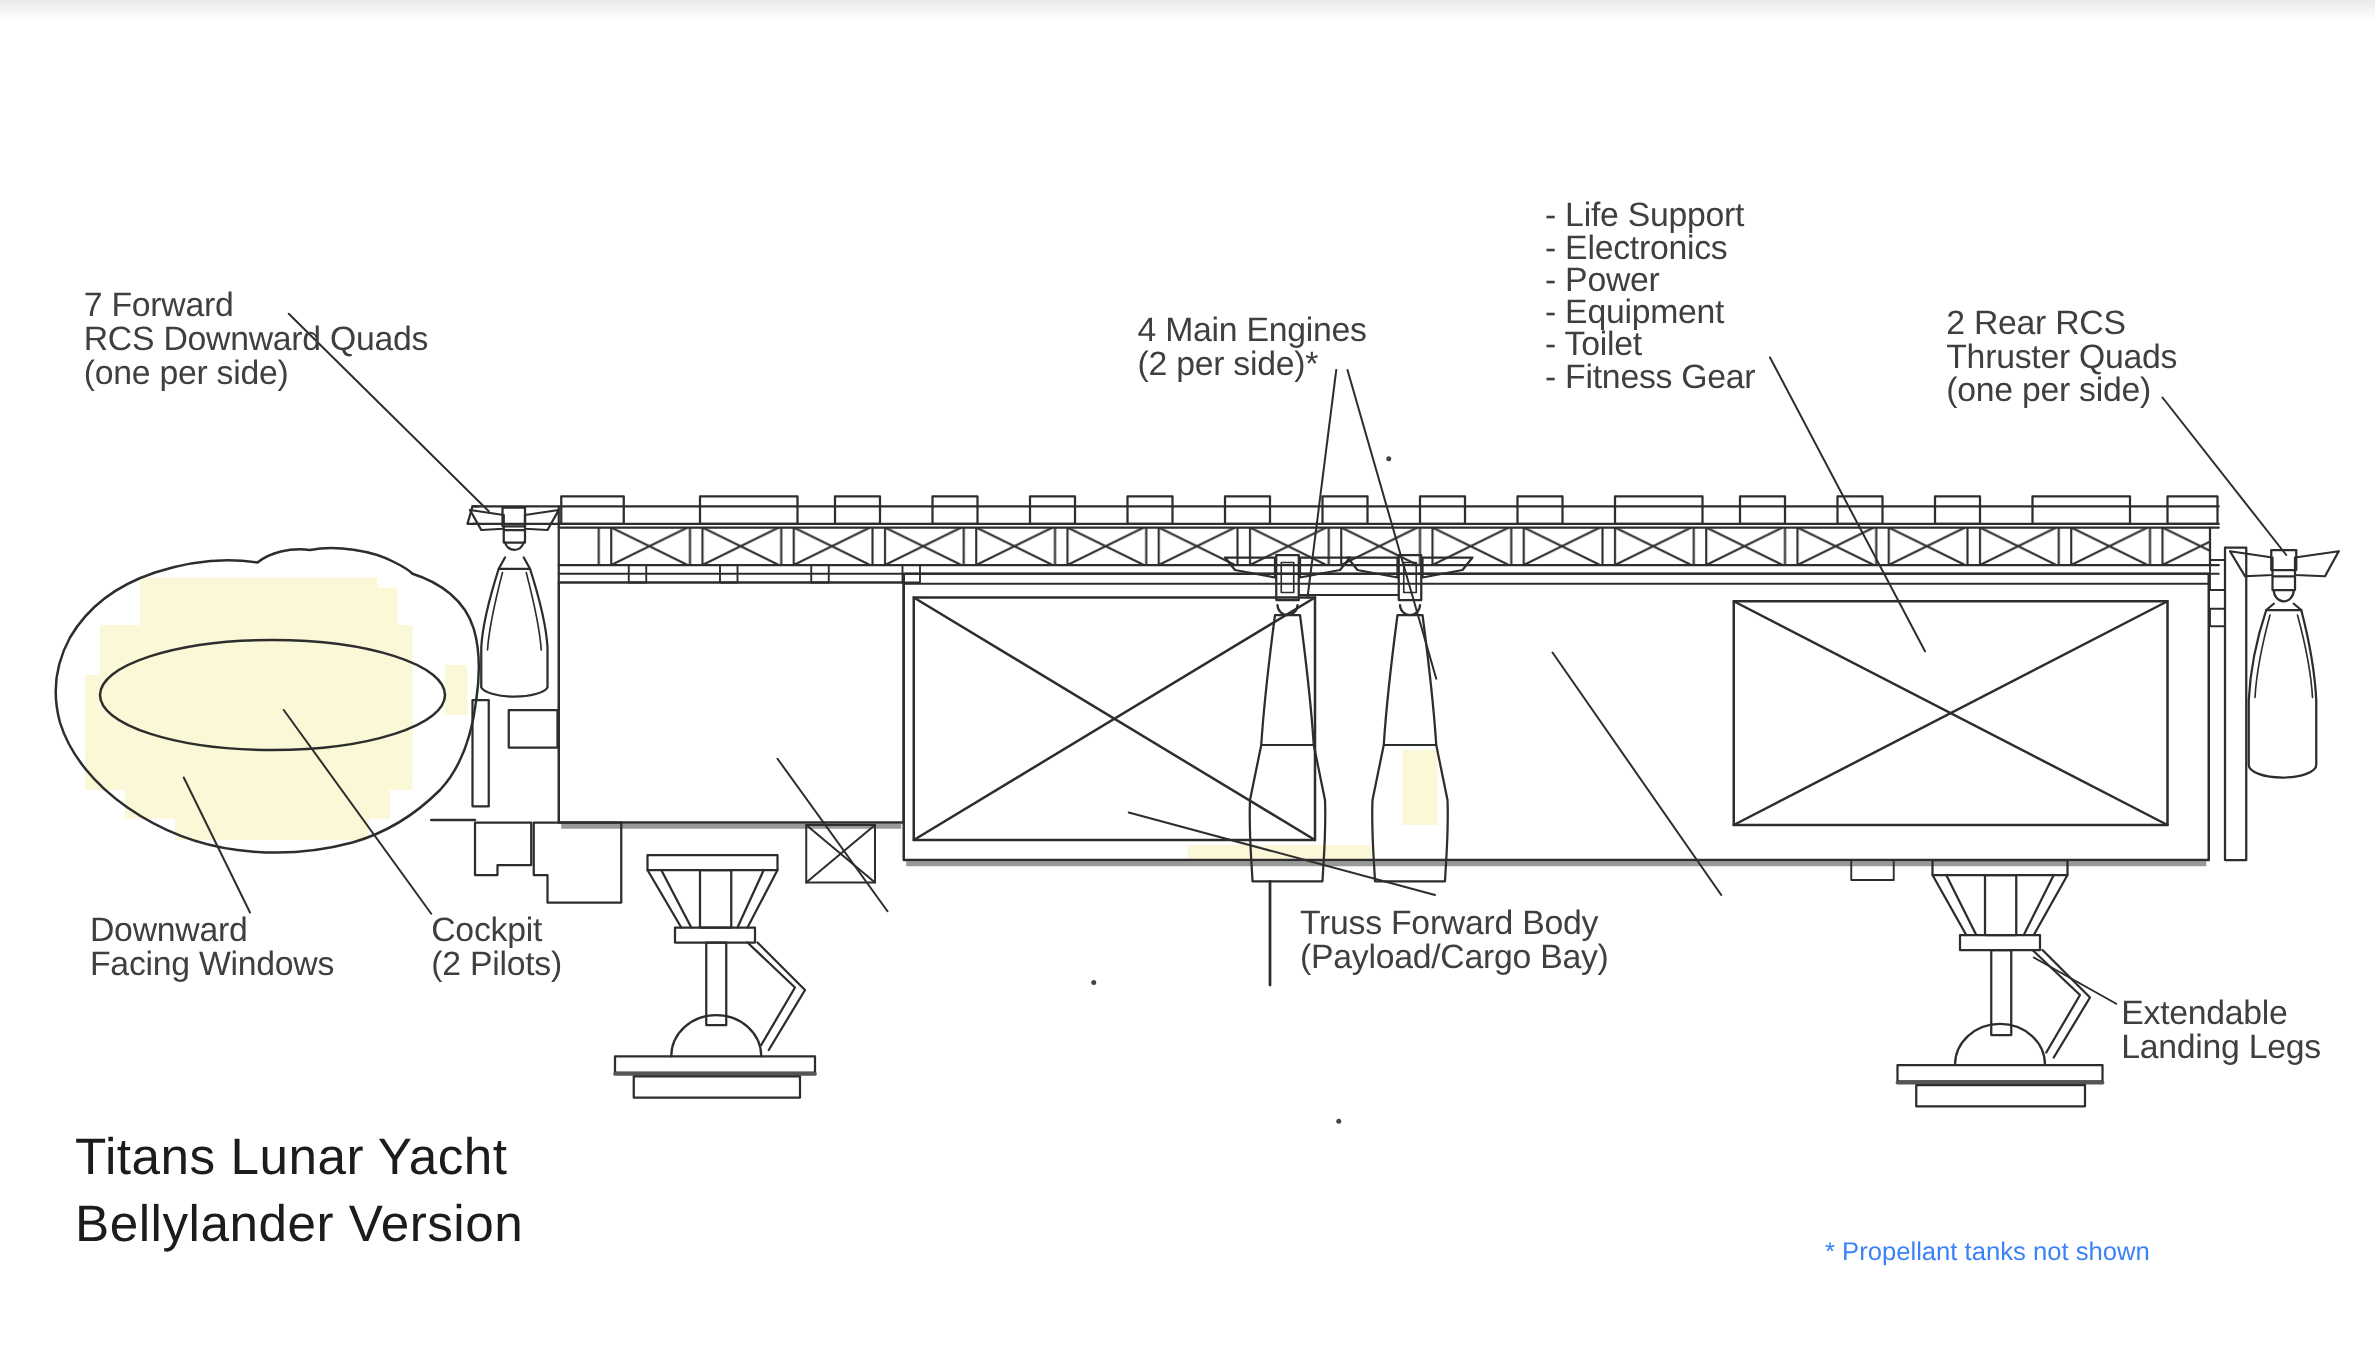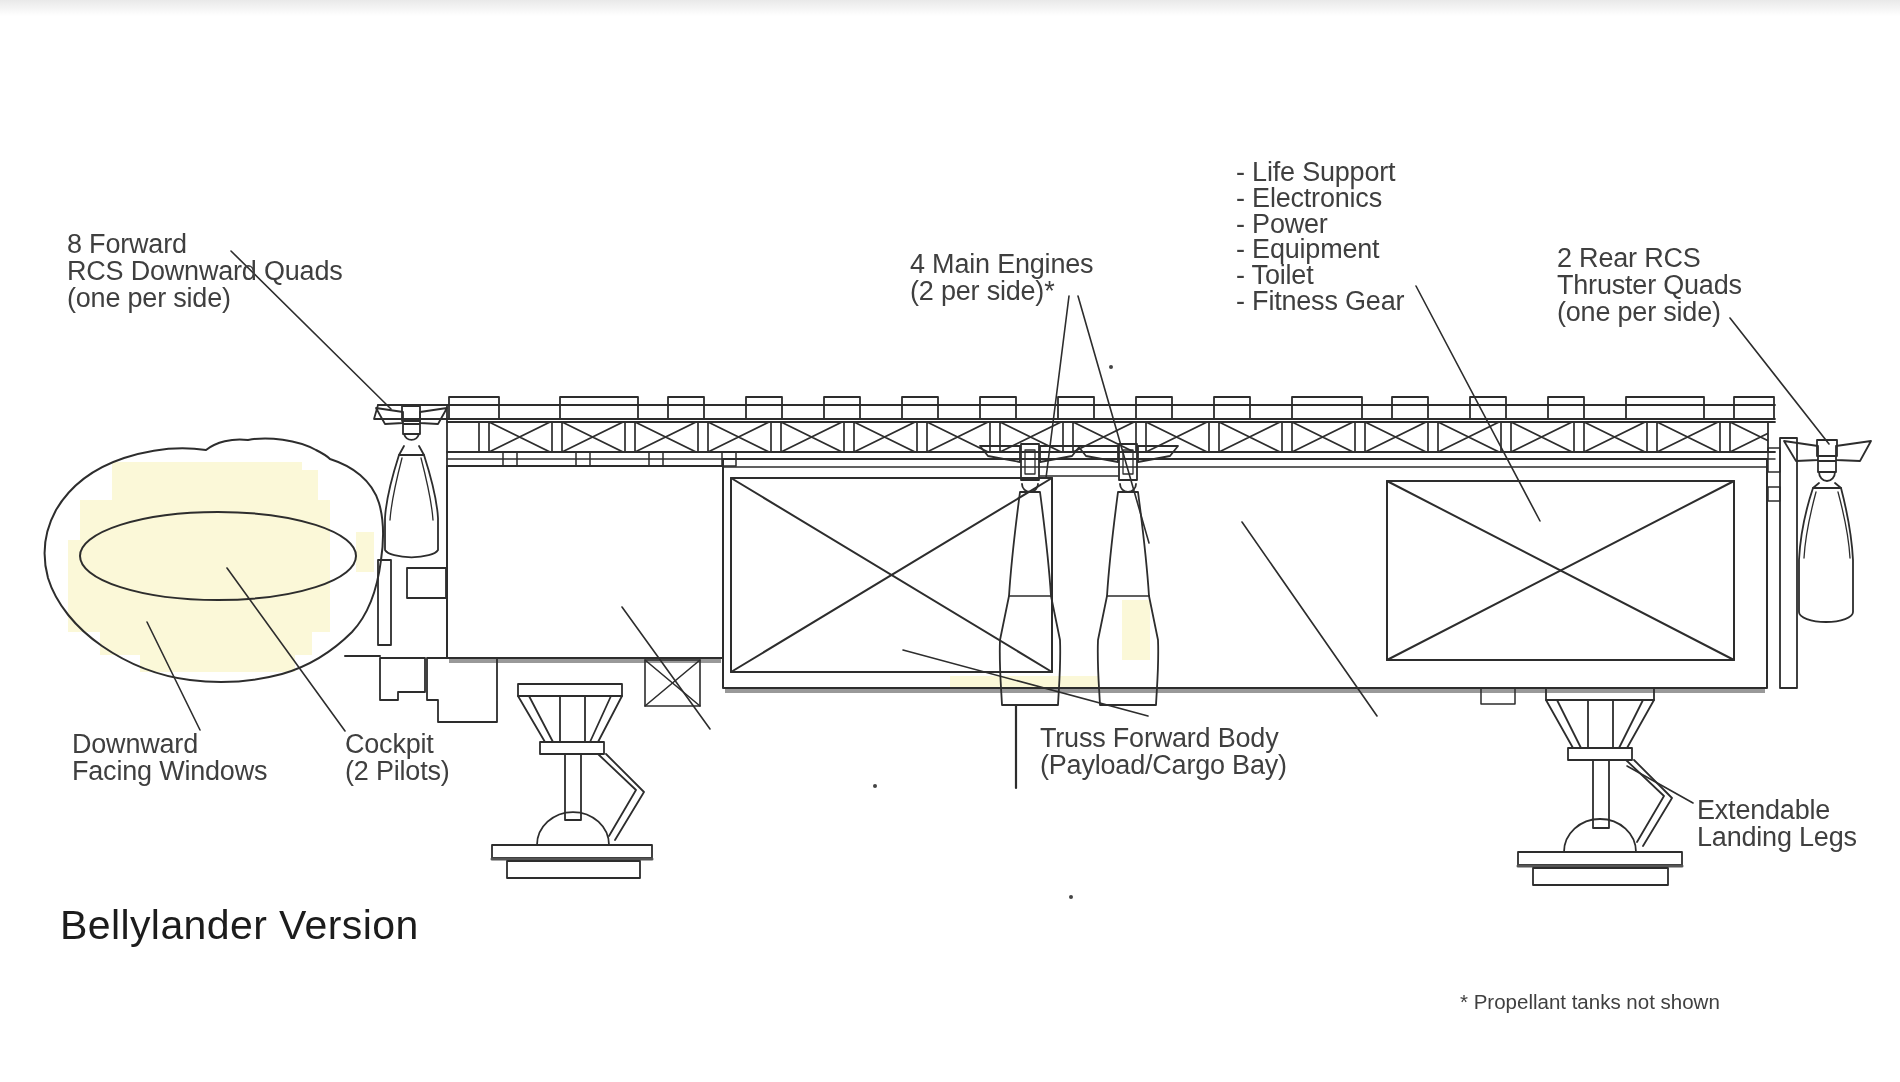--- a/index.html
+++ b/index.html
@@ -5,21 +5,21 @@
   html,body{margin:0;padding:0;background:#fff;}
   .page{position:relative;width:1900px;height:1082px;background:#ffffff;overflow:hidden;
         font-family:"Liberation Sans",sans-serif;}
   .topshade{position:absolute;left:0;top:0;width:1900px;height:16px;
             background:linear-gradient(#e9e9e9,#ffffff);}
   svg.art{position:absolute;left:0;top:0;}
   .lbl{position:absolute;color:#3f3f3f;font-size:27px;line-height:27px;
        letter-spacing:-0.2px;white-space:nowrap;}
   .title{position:absolute;color:#1c1c1c;font-size:41px;line-height:54px;
          letter-spacing:0.4px;white-space:nowrap;}
-  .footnote{position:absolute;color:#404040;font-size:20.5px;white-space:nowrap;}
+  .footnote{position:absolute;color:#3b82f6;font-size:20.5px;white-space:nowrap;}
 </style>
 </head>
 <body>
 
 <div class="page">
 
   <div class="topshade"></div>
 
   <svg class="art" width="1900" height="1082" viewBox="0 0 1900 1082" fill="none" stroke="#2d2d2d" stroke-width="2" stroke-linecap="round" stroke-linejoin="round">
 
@@ -232,21 +232,21 @@
     </g>
 
     <g fill="#444" stroke="none">
       <circle cx="875" cy="786" r="2"></circle>
       <circle cx="1071" cy="897" r="2"></circle>
       <circle cx="1111" cy="367" r="2"></circle>
     </g>
   </svg>
 
   <div class="lbl" style="left:67px;top:231px">
-    <div>8 Forward</div>
+    <div>7 Forward</div>
     <div>RCS Downward Quads</div>
     <div>(one per side)</div>
   </div>
 
   <div class="lbl" style="left:910px;top:251px">
     <div>4 Main Engines</div>
     <div>(2 per side)*</div>
   </div>
 
   <div class="lbl" style="left:1236px;top:160px;line-height:25.8px">
@@ -279,18 +279,19 @@
     <div>Truss Forward Body</div>
     <div>(Payload/Cargo Bay)</div>
   </div>
 
   <div class="lbl" style="left:1697px;top:797px">
     <div>Extendable</div>
     <div>Landing Legs</div>
   </div>
 
   <div class="title" style="left:60px;top:898px">
+    <div>Titans Lunar Yacht</div>
     <div>Bellylander Version</div>
   </div>
 
   <div class="footnote" style="left:1460px;top:990px">* Propellant tanks not shown</div>
 
 </div>
 
 </body></html>

